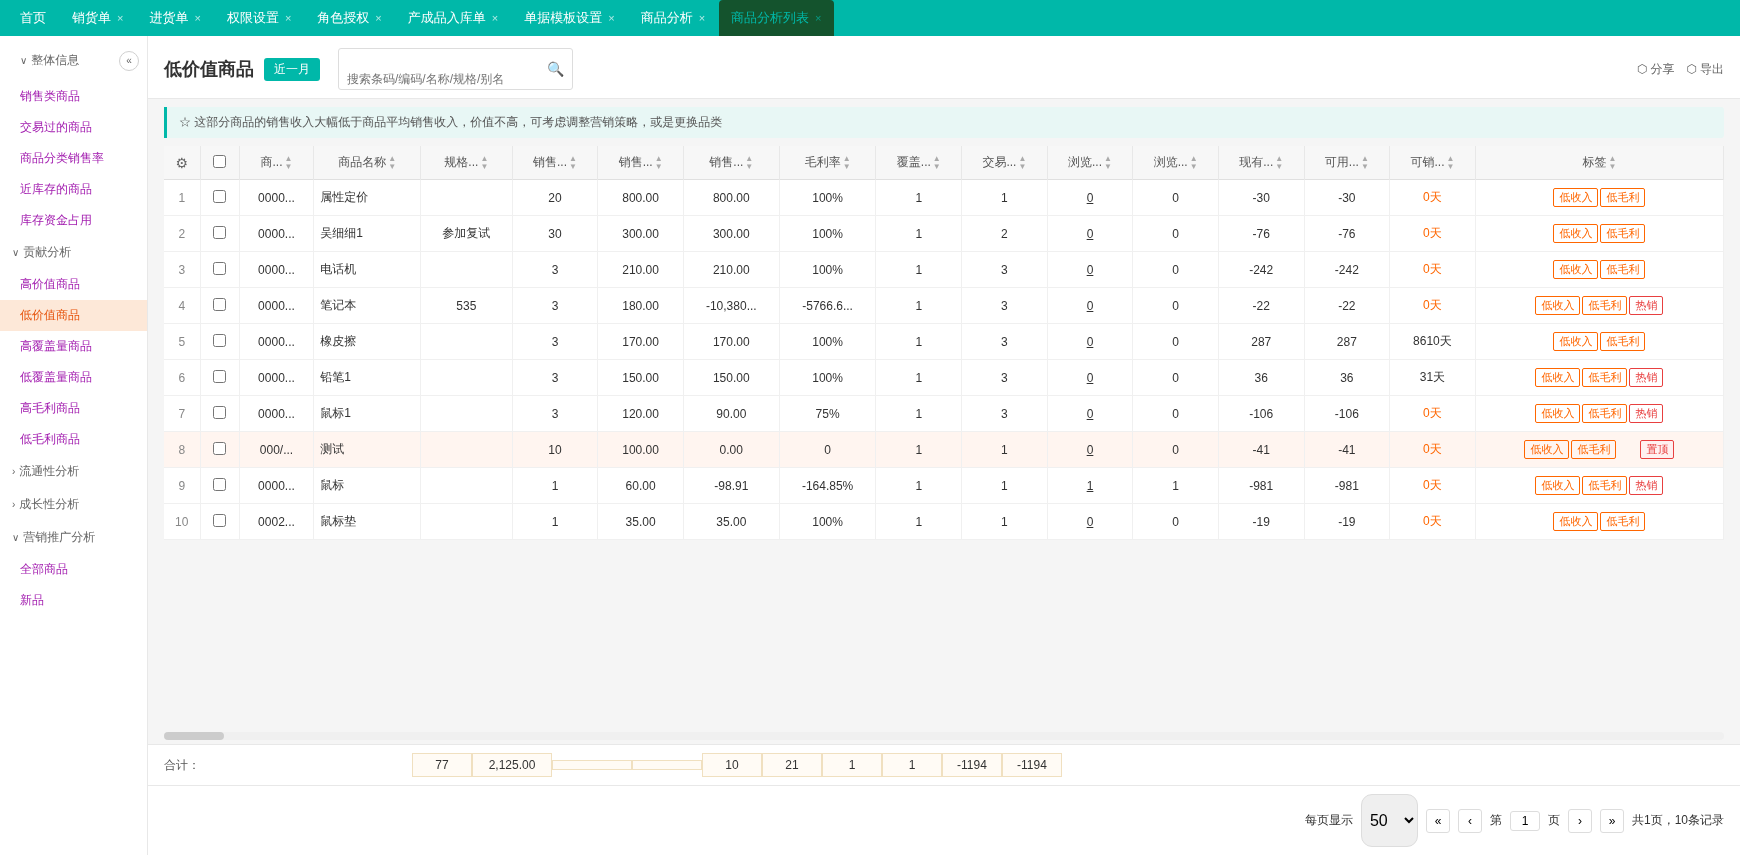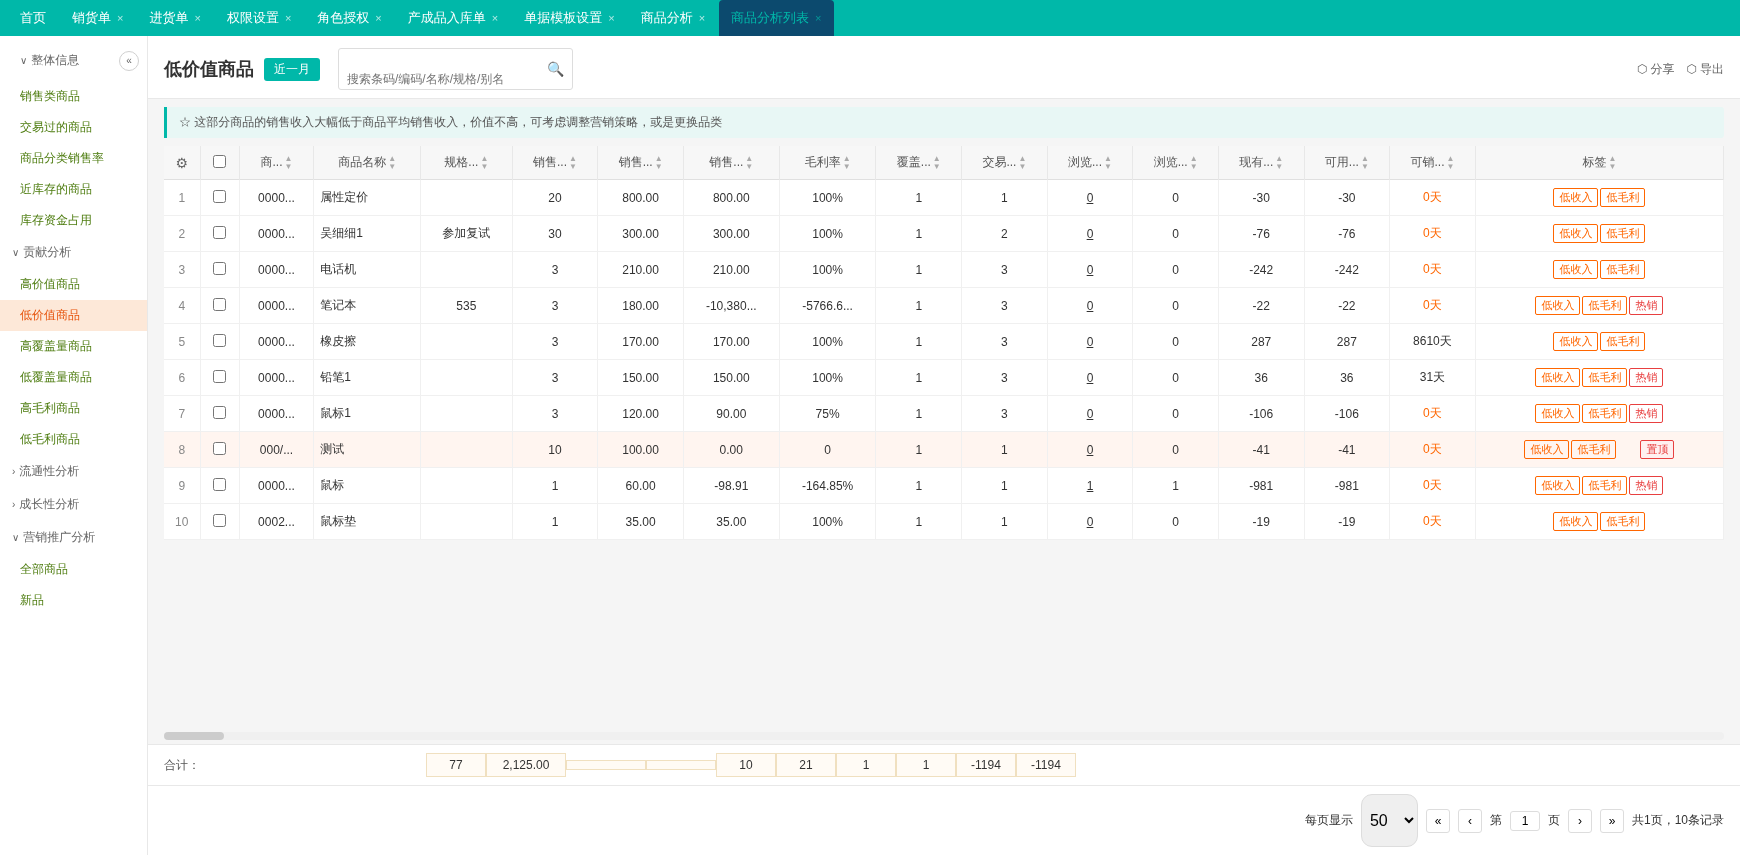--- a/index.html
+++ b/index.html
@@ -17,21 +17,21 @@
     .nav-item {
       color: #fff;
       padding: 0 12px;
       height: 36px;
       display: flex;
       align-items: center;
       cursor: pointer;
       font-size: 13px;
       white-space: nowrap;
     }
-    .nav-item.active { background: #0c4a6e; color: #00b8a9; border-radius: 4px 4px 0 0; }
+    .nav-item.active { background: #14532d; color: #00b8a9; border-radius: 4px 4px 0 0; }
     .nav-item .close-x { margin-left: 6px; font-size: 11px; opacity: 0.7; }
     
     
     .main-layout {
       display: flex;
       height: calc(100vh - 36px);
     }
     
     
     .sidebar {
@@ -46,21 +46,21 @@
       align-items: center;
       padding: 8px 12px;
       font-size: 12px;
       color: #666;
       cursor: pointer;
     }
     .sidebar-group-header .arrow { margin-right: 4px; font-size: 10px; }
     .sidebar-item {
       padding: 7px 12px 7px 20px;
       font-size: 12px;
-      color: #4d7c0f;
+      color: #a21caf;
       cursor: pointer;
       white-space: nowrap;
     }
     .sidebar-item.active { background: #fde8d8; color: #e6520a; font-weight: 500; }
     .collapse-btn {
       width: 20px;
       height: 20px;
       border-radius: 50%;
       border: 1px solid #d0d0d0;
       display: flex;
@@ -184,21 +184,21 @@
     .tag-hot { color: #e84040; border: 1px solid #e84040; }
     .tag-warning { color: #e84040; background: #fff0f0; border: 1px solid #e84040; margin-left: 23px; }
     
     
     .footer-bar {
       background: #fff;
       border-top: 1px solid #e8e8e8;
       padding: 8px 16px;
       display: flex;
       align-items: center;
-      gap: 14px;
+      gap: 0;
       font-size: 12px;
     }
     .total-label { color: #555; font-weight: 500; padding-right: 12px; }
     .total-cell {
       text-align: center;
       padding: 4px 6px;
       background: #fffbf5;
       border: 1px solid #f0e0c0;
       min-width: 60px;
     }

